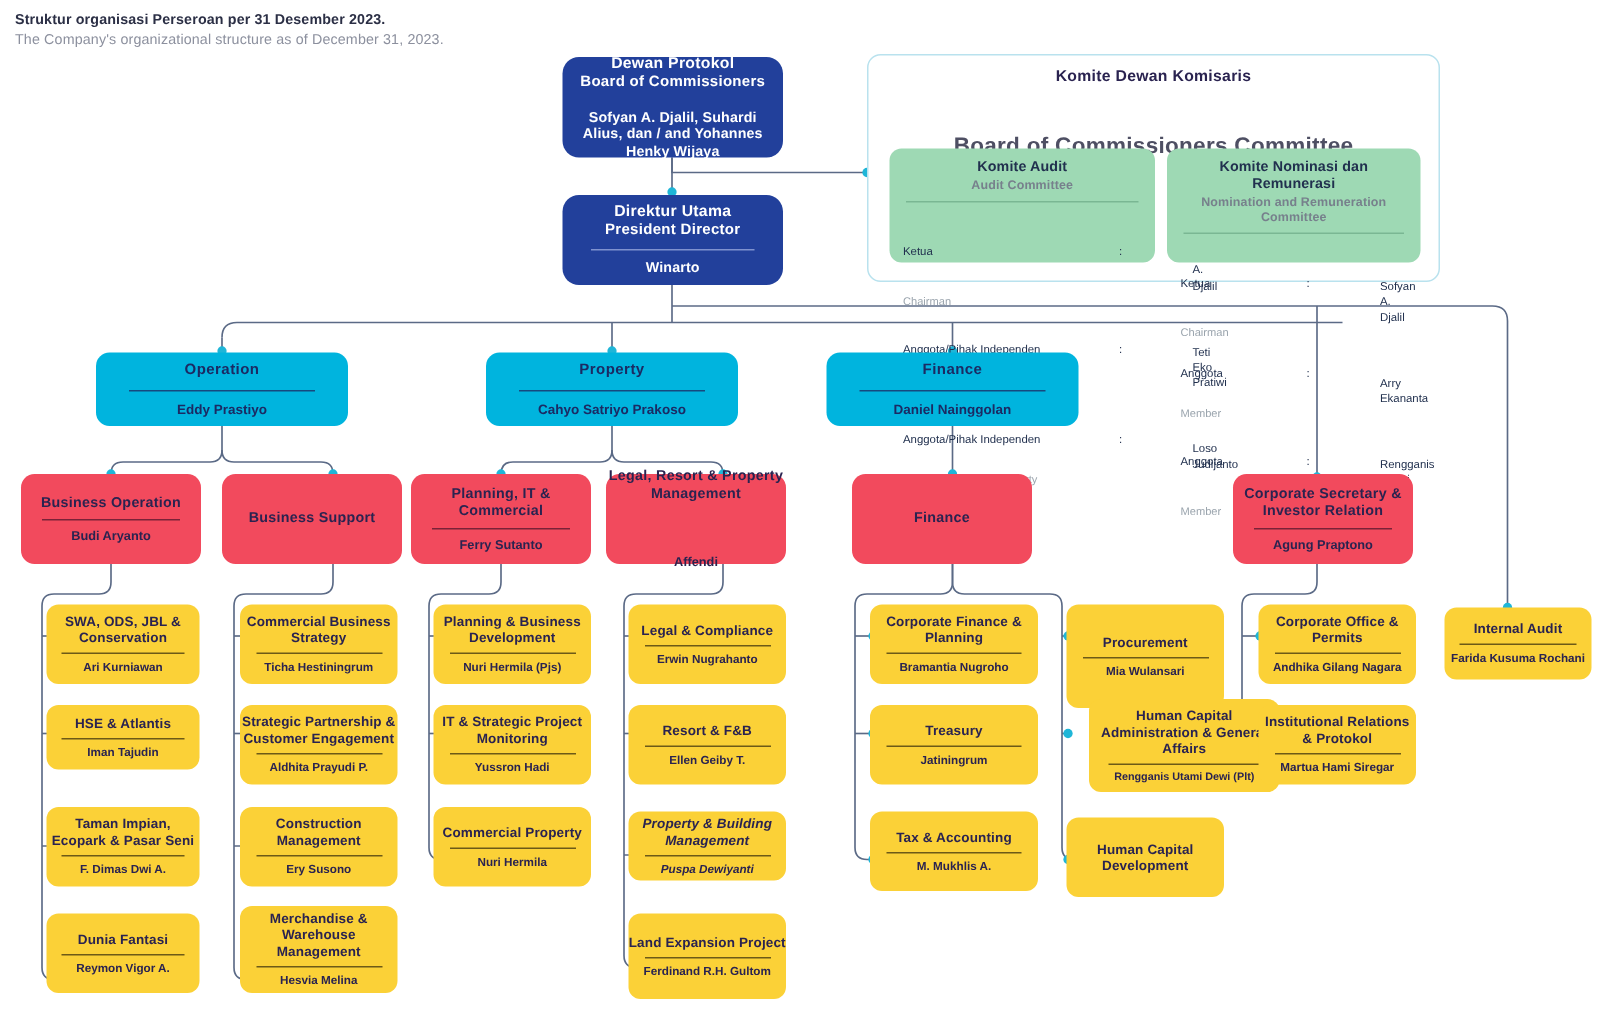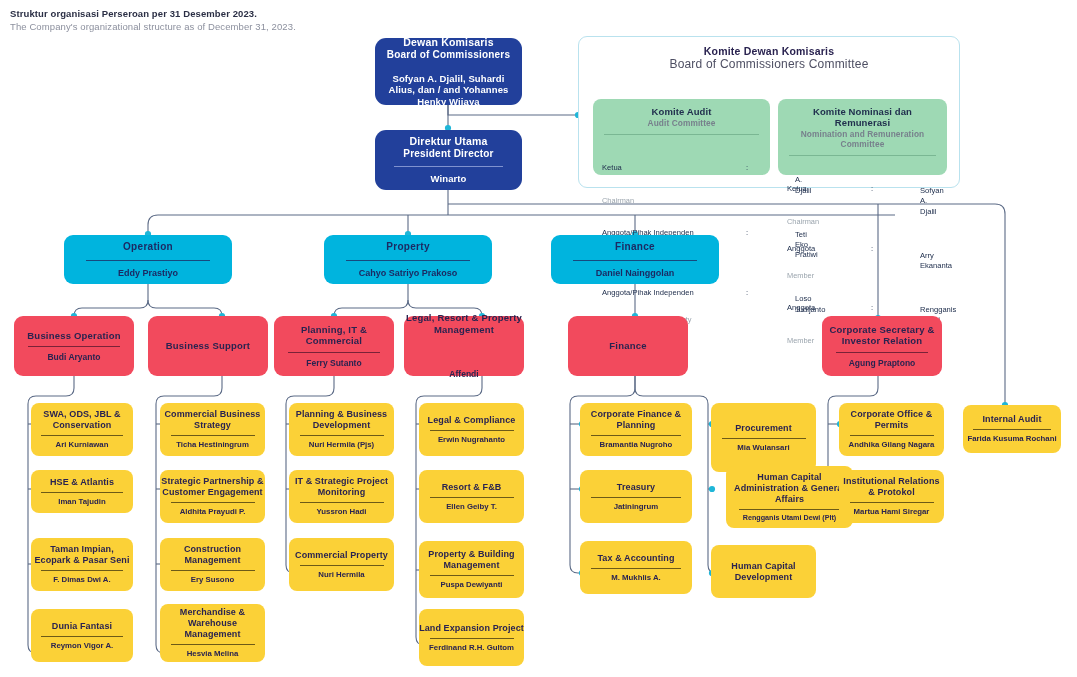--- a/index.html
+++ b/index.html
@@ -69,21 +69,21 @@
     border-radius:9px;
     background:#ffffff;
     z-index:2;
   }
   .comm-title{
     text-align:center;
     color:#2a2350;
     margin-top:8px;
   }
   .comm-title .a{font-size:10.5px;font-weight:bold;letter-spacing:.2px;}
-  .comm-title .b{font-size:12px;font-weight:normal;color:#4e4f63;letter-spacing:.2px;}
+  .comm-title .b{font-size:15px;font-weight:bold;color:#4e4f63;letter-spacing:.2px;margin-top:32px;}
   .comm-box{
     position:absolute;
     box-sizing:border-box;
     background:#9ed9b4;
     border-radius:8px;
     padding:7px 9px 6px 9px;
   }
   .comm-box .h1{text-align:center;font-size:9.5px;font-weight:bold;color:#21304e;letter-spacing:.1px;}
   .comm-box .h2{text-align:center;font-size:8.3px;font-weight:bold;color:#77808c;letter-spacing:.1px;margin-top:1px;}
   .comm-box .hr{height:1px;background:#7ab793;margin:6px 2px 6px 2px;}
@@ -199,21 +199,21 @@
       <circle class="wdot" cx="712" cy="489" r="3.1"></circle>
     <circle class="wdot" cx="712" cy="573" r="3.1"></circle>
 
     <path class="w" d="M878 376 L878 388 Q878 396 870 396 L836 396 Q828 396 828 404 L828 482 Q828 490 836 490 L838 490"></path>
     <path class="w" d="M828 424 L838 424"></path>
       <circle class="wdot" cx="840" cy="424" r="3.1"></circle>
     <circle class="wdot" cx="840" cy="490" r="3.1"></circle>
   </svg>
 
   <div class="node navy" style="left:375px;top:38px;width:147px;height:67px;">
-    <div class="t1">Dewan Komisaris</div>
+    <div class="t1">Dewan Protokol</div>
     <div class="t2">Board of Commissioners</div>
     <div class="rule"></div>
     <div class="nm" style="padding:0 7px;">Sofyan A. Djalil, Suhardi Alius, dan / and Yohannes Henky Wijaya</div>
   </div>
 
   <div class="node navy" style="left:375px;top:130px;width:147px;height:60px;">
     <div class="t1">Direktur Utama</div>
     <div class="t2">President Director</div>
     <div class="rule"></div>
     <div class="nm">Winarto</div>
@@ -382,21 +382,21 @@
   <div class="node yellow" style="left:419px;top:403px;width:105px;height:53px;">
     <div class="t1">Legal &amp; Compliance</div>
     <div class="rule"></div>
     <div class="nm">Erwin Nugrahanto</div>
   </div>
   <div class="node yellow" style="left:419px;top:470px;width:105px;height:53px;">
     <div class="t1">Resort &amp; F&amp;B</div>
     <div class="rule"></div>
     <div class="nm">Ellen Geiby T.</div>
   </div>
-  <div class="node yellow" style="left:419px;top:541px;width:105px;height:57px;">
+  <div class="node yellow" style="left:419px;top:541px;width:105px;height:46px;font-style:italic;">
     <div class="t1">Property &amp; Building Management</div>
     <div class="rule"></div>
     <div class="nm">Puspa Dewiyanti</div>
   </div>
   <div class="node yellow" style="left:419px;top:609px;width:105px;height:57px;">
     <div class="t1">Land Expansion Project</div>
     <div class="rule"></div>
     <div class="nm">Ferdinand R.H. Gultom</div>
   </div>
 

